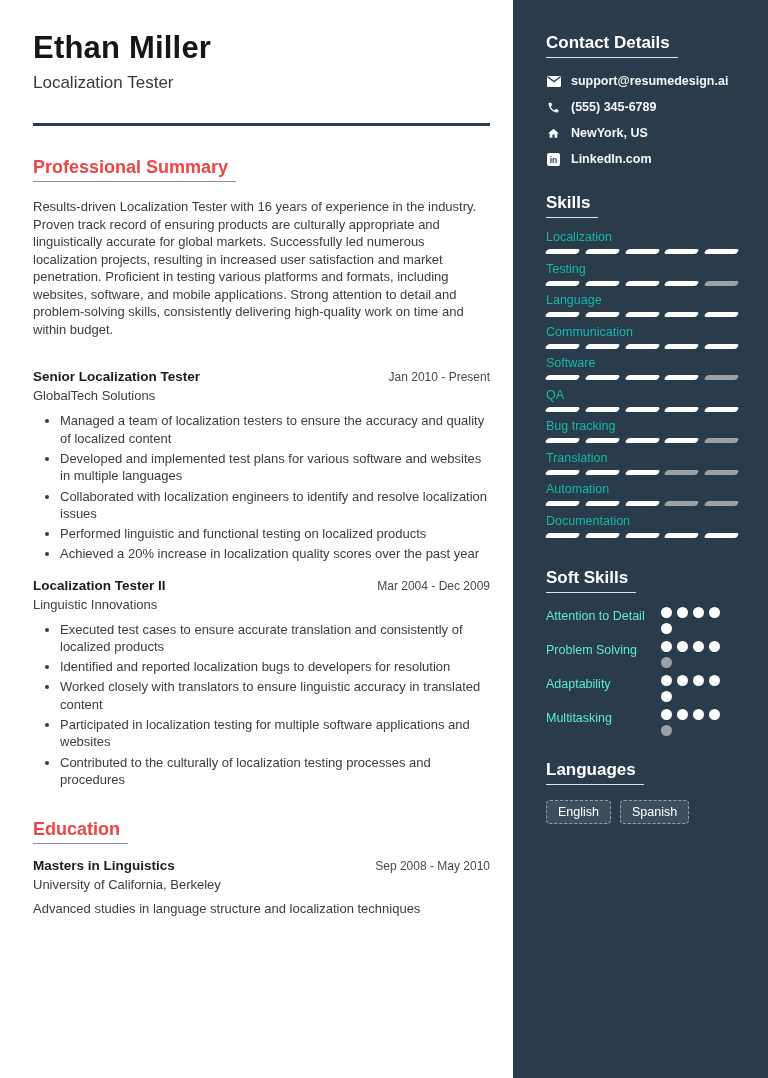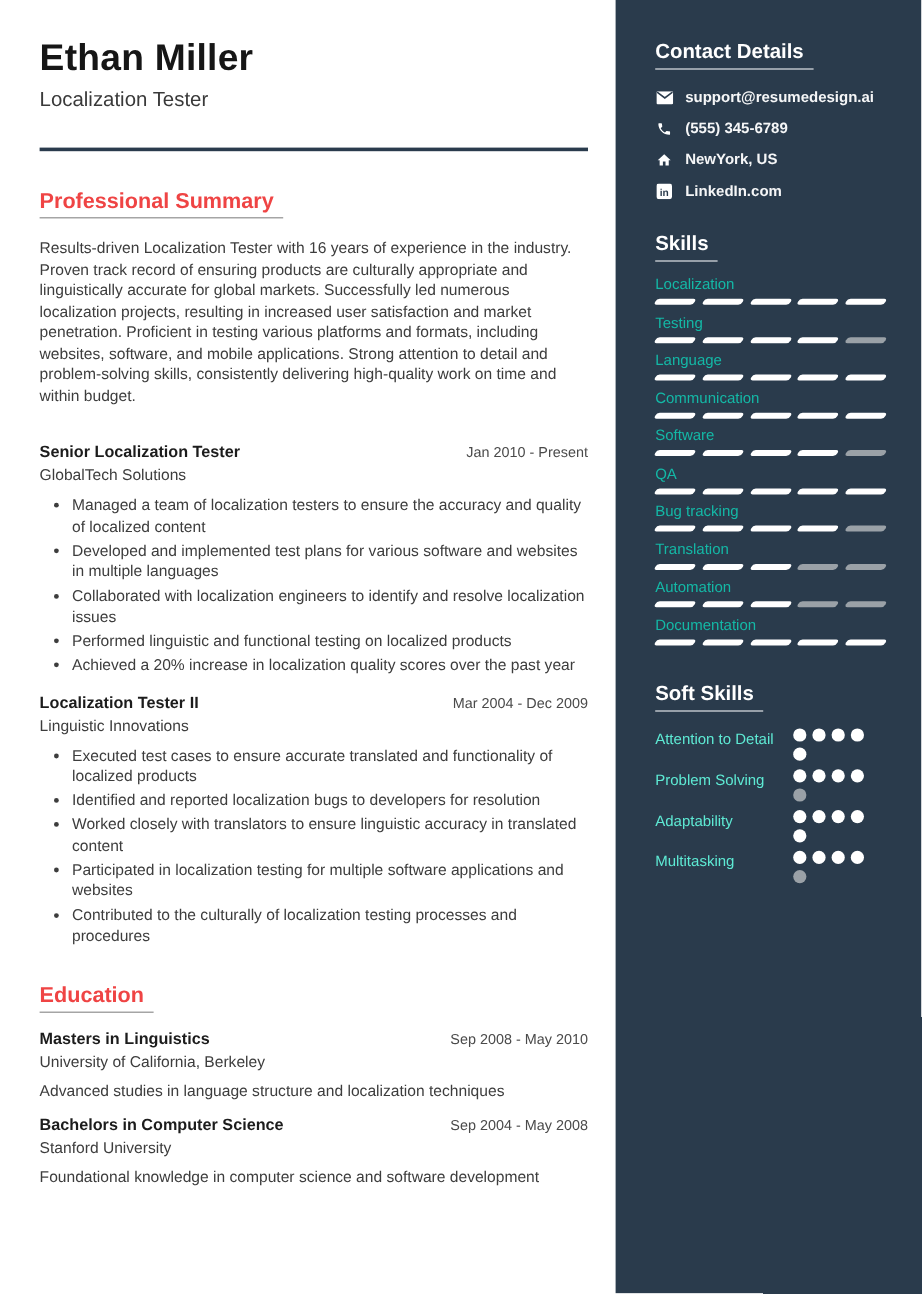--- a/index.html
+++ b/index.html
@@ -116,21 +116,21 @@
           </div>
 
           <div class="job">
             <div class="job-head">
               <span class="job-role">Localization Tester II</span>
               <span class="job-dates">Mar 2004 - Dec 2009</span>
             </div>
             <div class="job-company">Linguistic Innovations</div>
             <ul class="bullets">
 
-                <li>Executed test cases to ensure accurate translated and functionality of localized products</li>
+                <li>Executed test cases to ensure accurate translation and consistently of localized products</li>
 
                 <li>Identified and reported localization bugs to developers for resolution</li>
 
                 <li>Worked closely with translators to ensure linguistic accuracy in translated content</li>
 
                 <li>Participated in localization testing for multiple software applications and websites</li>
 
                 <li>Contributed to the culturally of localization testing processes and procedures</li>
               </ul>
           </div>
@@ -143,28 +143,20 @@
 
           <div class="edu">
             <div class="job-head">
               <span class="job-role">Masters in Linguistics</span>
               <span class="job-dates">Sep 2008 - May 2010</span>
             </div>
             <div class="job-company">University of California, Berkeley</div>
             <div class="edu-desc">Advanced studies in language structure and localization techniques</div>
           </div>
 
-          <div class="edu">
-            <div class="job-head">
-              <span class="job-role">Bachelors in Computer Science</span>
-              <span class="job-dates">Sep 2004 - May 2008</span>
-            </div>
-            <div class="job-company">Stanford University</div>
-            <div class="edu-desc">Foundational knowledge in computer science and software development</div>
-          </div>
         </div>
     </div>
 
   </div>
 
   <aside class="sidebar">
 
     <div class="side-section">
       <div class="side-heading">Contact Details</div>
       <div class="contact-list">
@@ -364,15 +356,24 @@
               <span class="dot on"></span>
               <span class="dot on"></span>
               <span class="dot on"></span>
               <span class="dot on"></span>
               <span class="dot off"></span>
             </div>
           </div>
         </div>
     </div>
 
+    <div class="side-section lang-heading-wrap">
+      <div class="side-heading">Languages</div>
+      <div class="chips">
+
+          <span class="chip">English</span>
+
+          <span class="chip">Spanish</span>
+        </div>
+    </div>
 
   </aside>
 </div>
 
 </body></html>

